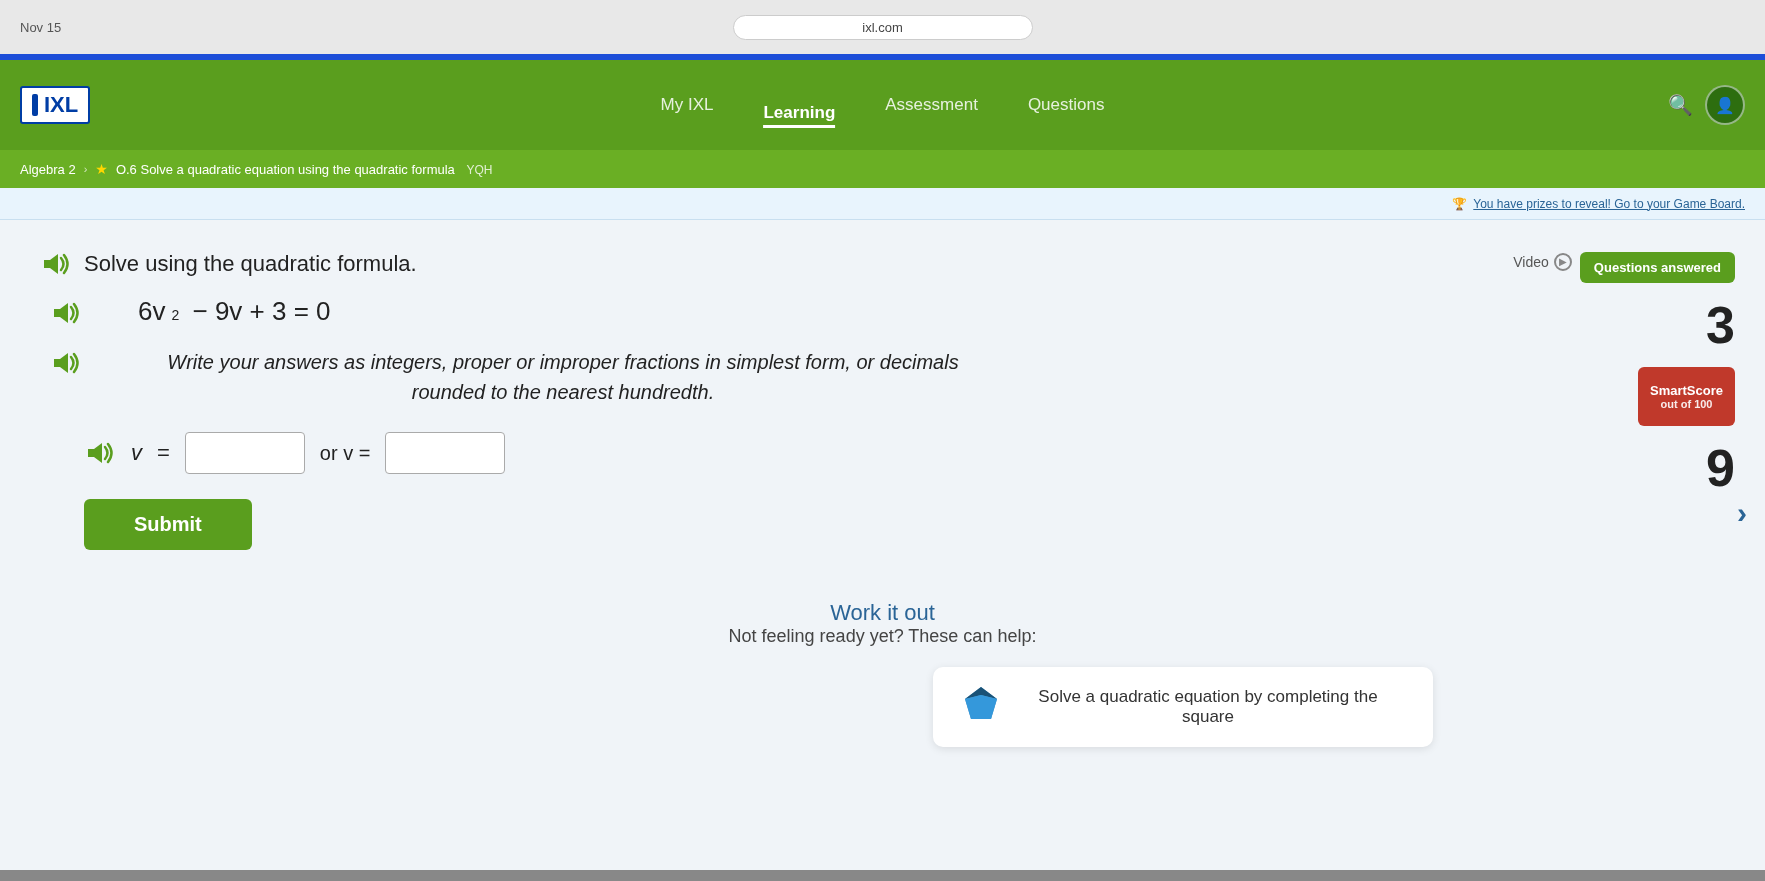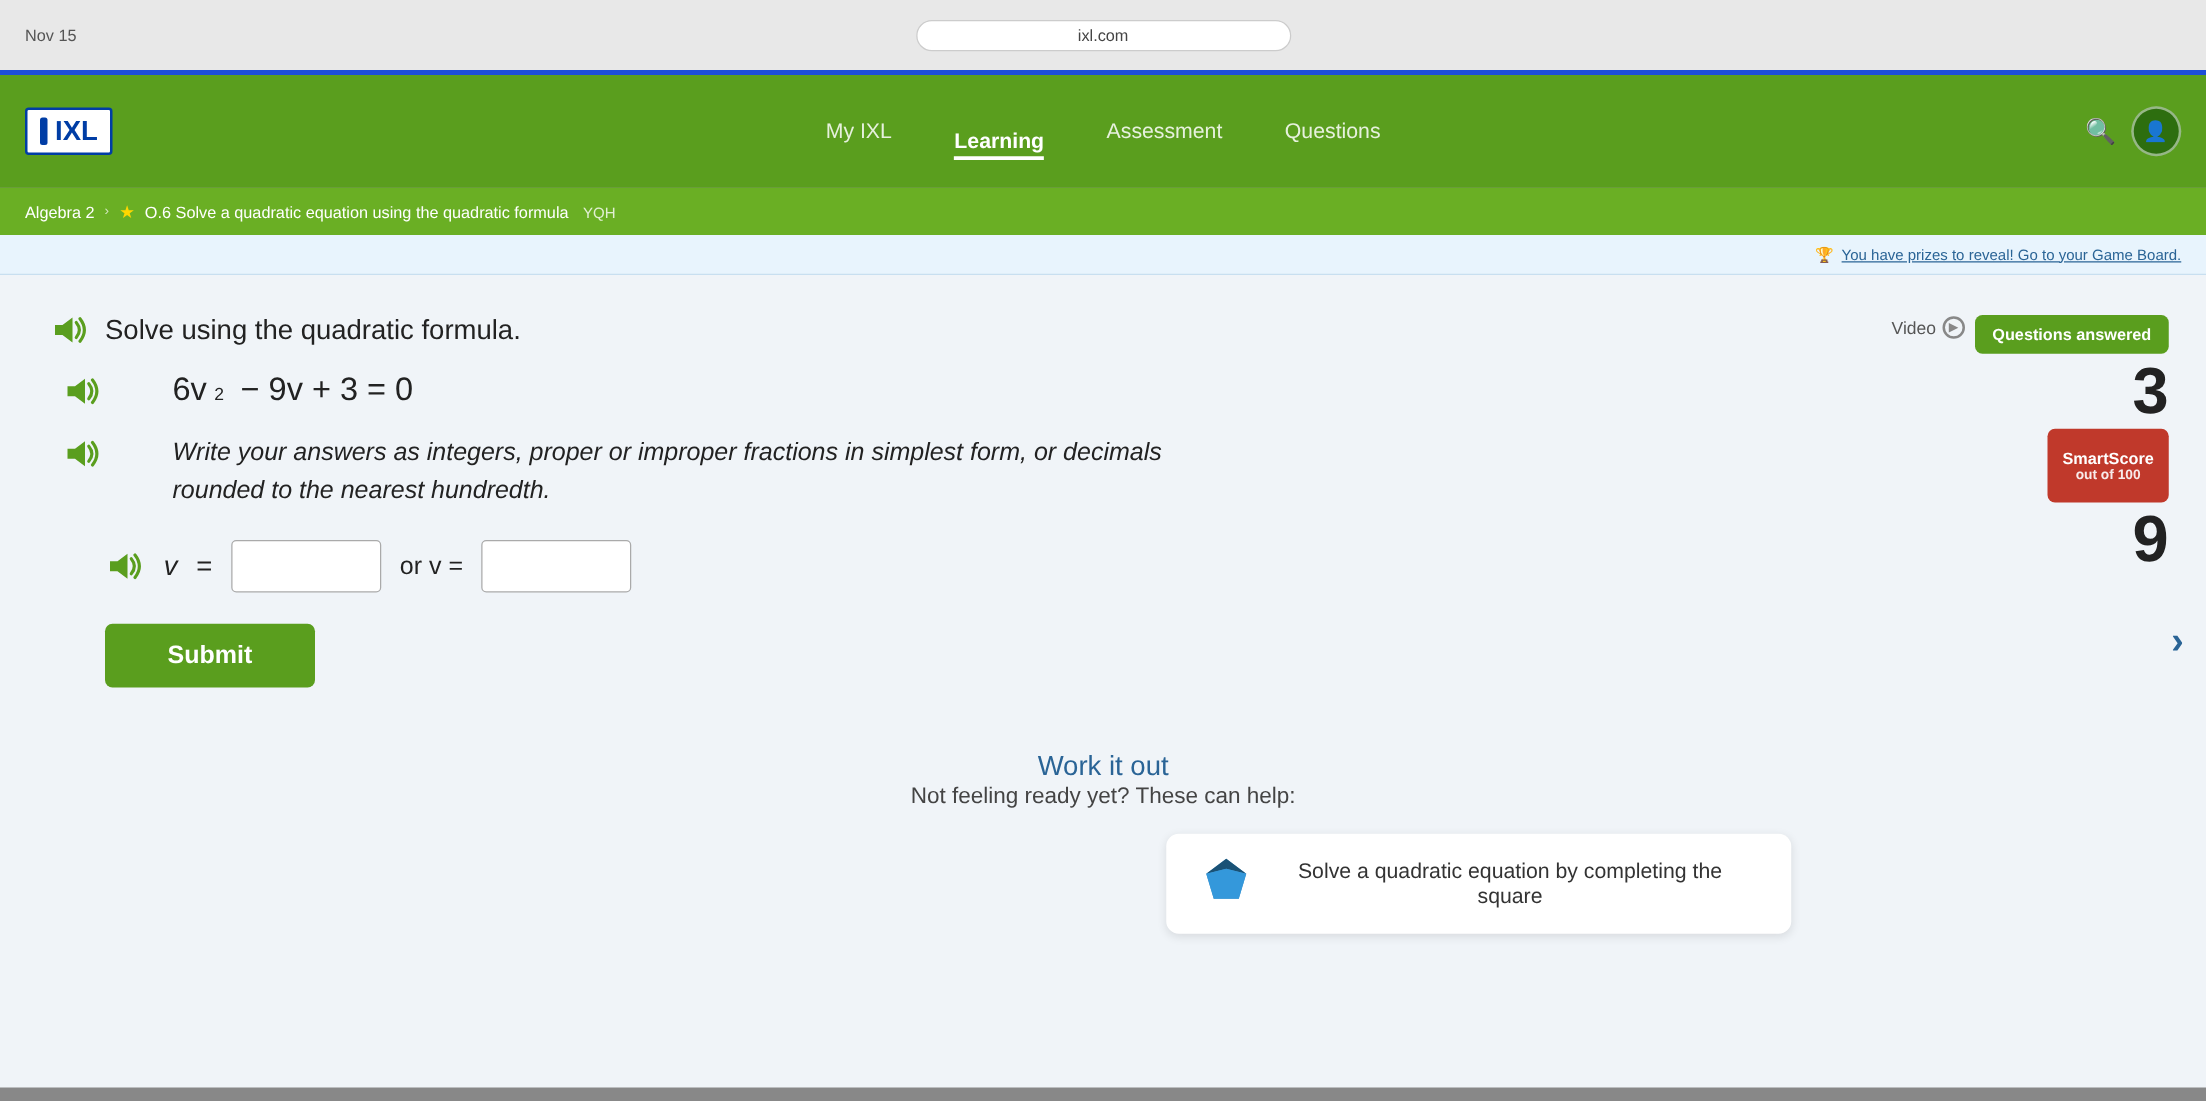--- a/index.html
+++ b/index.html
@@ -11,21 +11,21 @@
       overflow: hidden;
     }
 
     
     .browser-chrome {
       background: #e8e8e8;
       height: 60px;
       display: flex;
       align-items: center;
       padding: 0 20px;
-      border-bottom: 4px solid #1d4ed8;
+      border-bottom: 6px solid #1d4ed8;
       position: relative;
     }
     .browser-url {
       position: absolute;
       left: 50%;
       transform: translateX(-50%);
       font-size: 13px;
       color: #444;
       background: white;
       padding: 4px 20px;
@@ -162,21 +162,21 @@
     }
 
     
     .right-sidebar {
       position: absolute;
       right: 30px;
       top: 20px;
       display: flex;
       flex-direction: column;
       align-items: flex-end;
-      gap: 0;
+      gap: 12px;
     }
     .video-link {
       font-size: 14px;
       color: #555;
       cursor: pointer;
       display: flex;
       align-items: center;
       gap: 5px;
     }
     .video-circle {
@@ -266,20 +266,21 @@
       align-items: baseline;
       gap: 6px;
     }
     .problem-instruction {
       font-size: 20px;
       color: #222;
       font-style: italic;
       margin-left: 44px;
       line-height: 1.5;
       max-width: 850px;
+      text-align: center;
     }
     .sup { 
       font-size: 14px;
       vertical-align: super;
     }
 
     
     .answer-row {
       display: flex;
       align-items: center;

